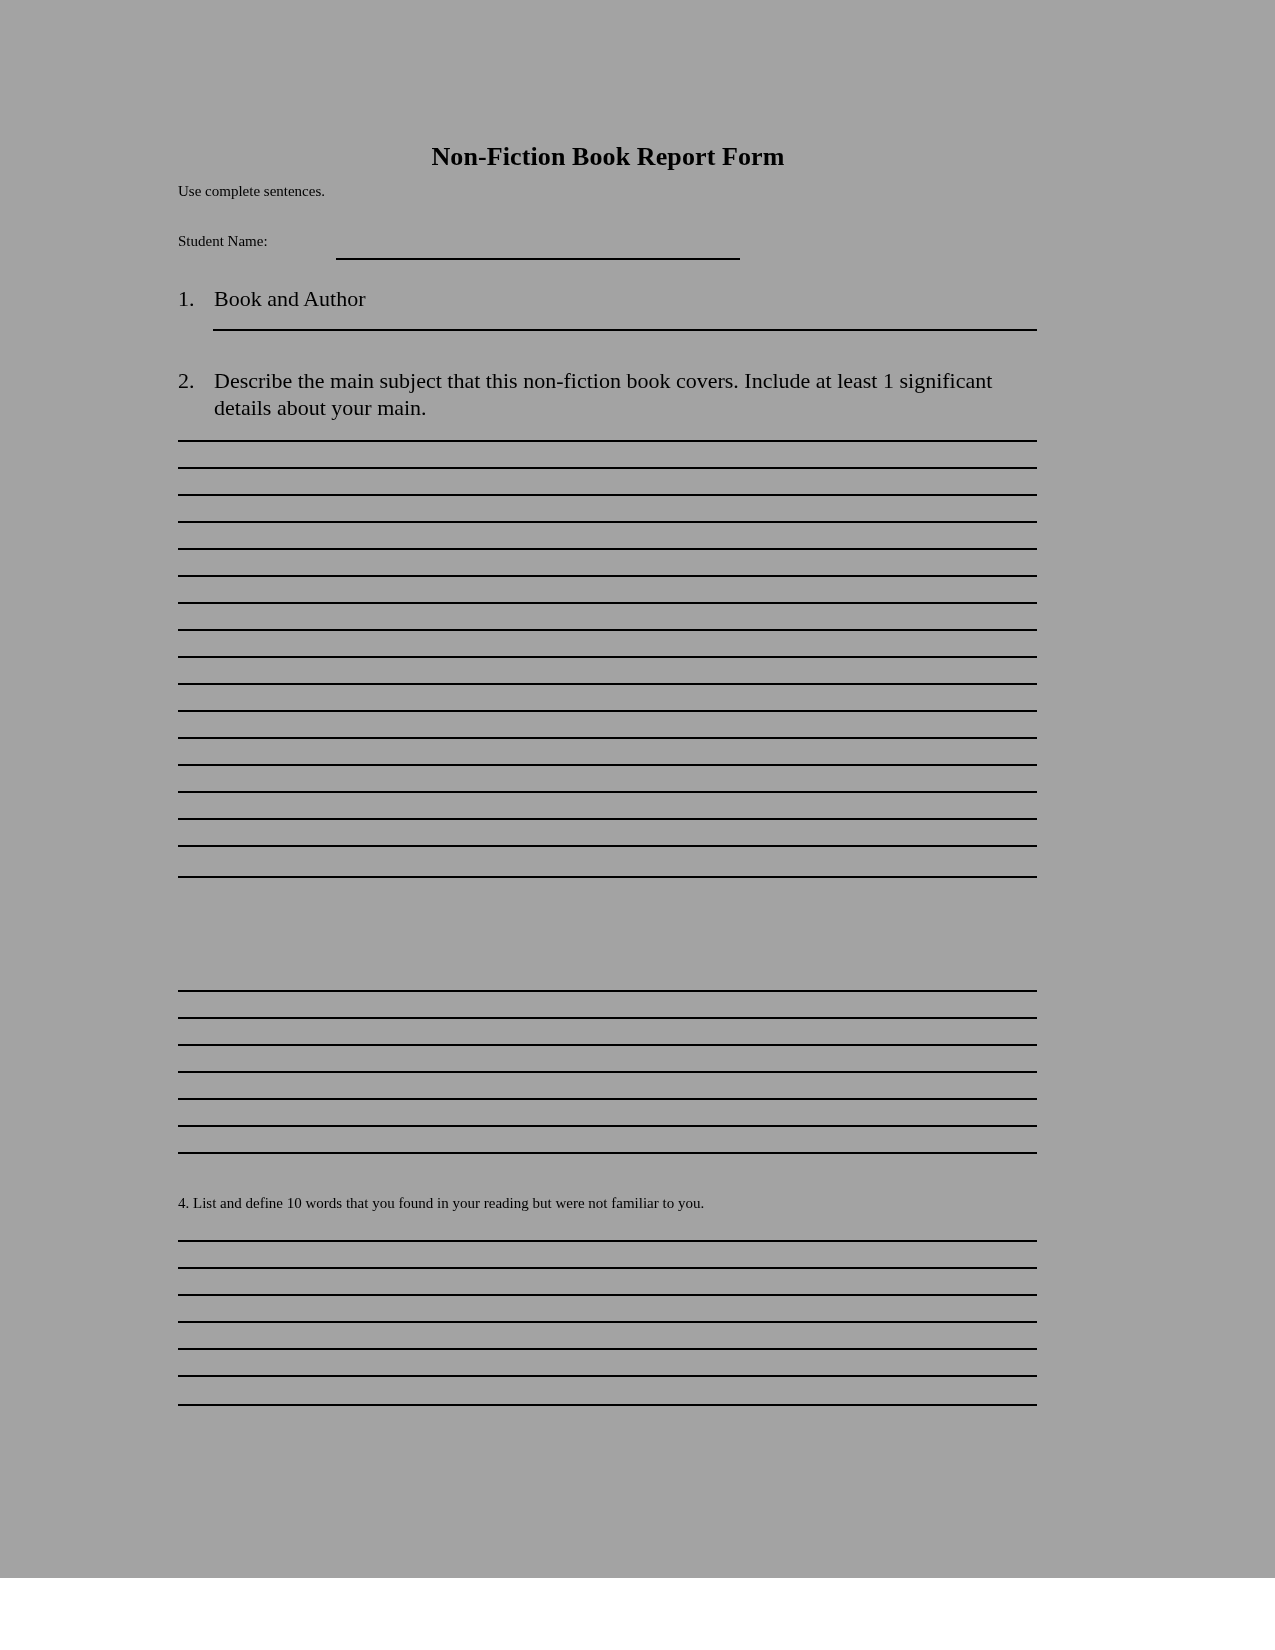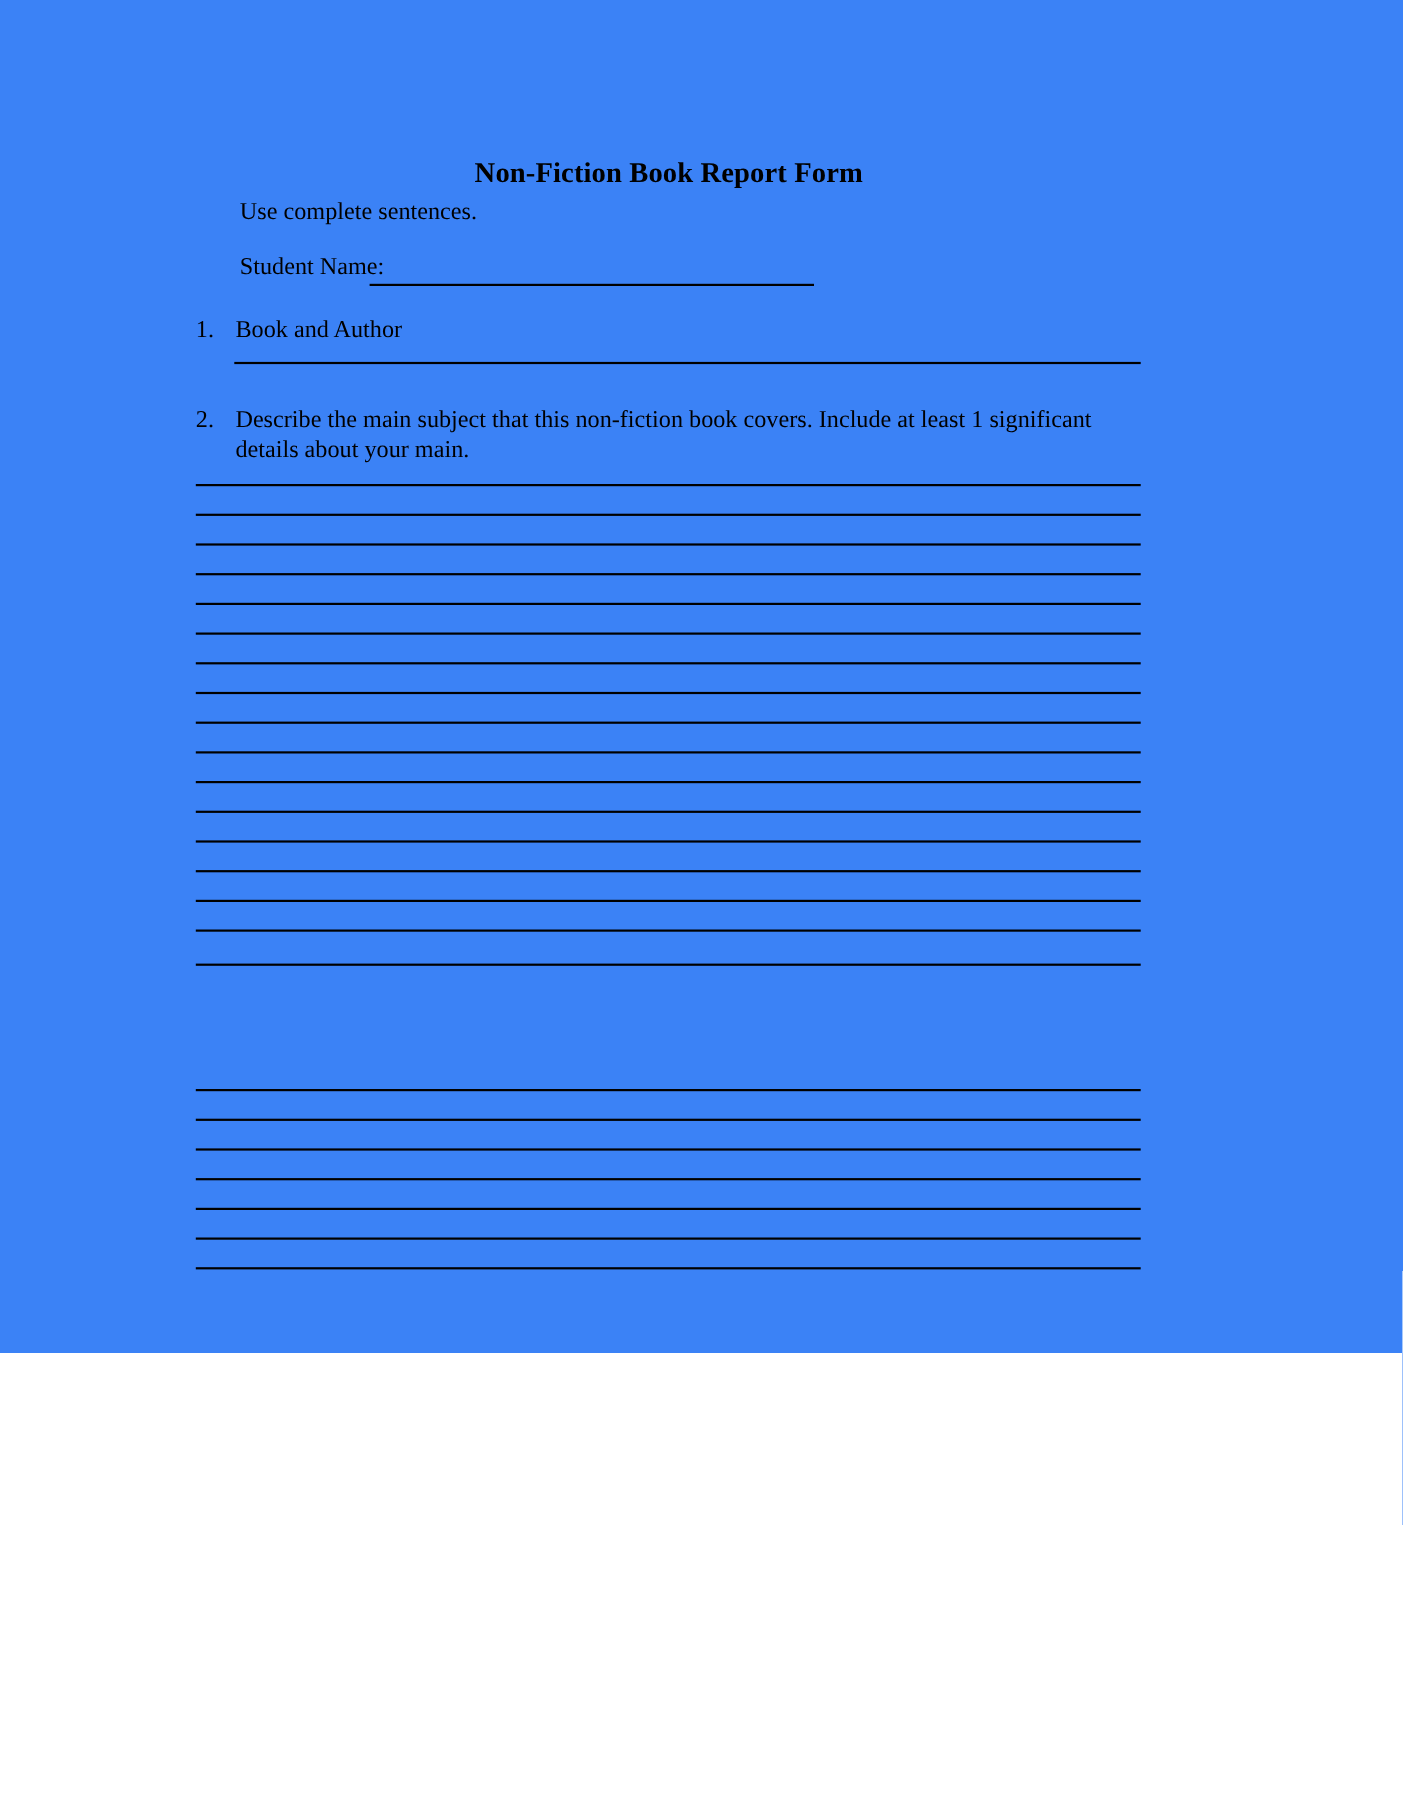--- a/index.html
+++ b/index.html
@@ -3,22 +3,22 @@
 <meta charset="utf-8">
 <style>
   html, body {
     margin: 0;
     padding: 0;
     background: #ffffff;
   }
   .page {
     position: relative;
     width: 1275px;
-    height: 1230px;
-    background: #3b82f6;
+    height: 1578px;
+    background: #a3a3a3;
     font-family: "Liberation Serif", "DejaVu Serif", serif;
     color: #000000;
     overflow: hidden;
   }
 
   
   .doc-title {
     position: absolute;
     left: 178px;
     top: 143px;
@@ -26,24 +26,23 @@
     text-align: center;
     font-size: 26px;
     font-weight: bold;
     letter-spacing: 0.1px;
     line-height: 1.1;
   }
 
   
   .tx {
     position: absolute;
-    font-size: 22px;
+    font-size: 15px;
     line-height: 27px;
     white-space: nowrap;
-    margin-left: 40px;
   }
 
   
   .numbered {
     position: absolute;
     left: 178px;
     width: 870px;
     font-size: 22px;
     line-height: 27px;
   }
@@ -117,20 +116,21 @@
 
 
   <div class="rule" style="left:178px; top:990px;  width:859px;"></div>
   <div class="rule" style="left:178px; top:1017px; width:859px;"></div>
   <div class="rule" style="left:178px; top:1044px; width:859px;"></div>
   <div class="rule" style="left:178px; top:1071px; width:859px;"></div>
   <div class="rule" style="left:178px; top:1098px; width:859px;"></div>
   <div class="rule" style="left:178px; top:1125px; width:859px;"></div>
   <div class="rule" style="left:178px; top:1152px; width:859px;"></div>
 
+  <div class="tx" style="left:178px; top:1190px;">4. List and define 10 words that you found in your reading but were not familiar to you.</div>
 
   <div class="rule" style="left:178px; top:1240px; width:859px;"></div>
   <div class="rule" style="left:178px; top:1267px; width:859px;"></div>
   <div class="rule" style="left:178px; top:1294px; width:859px;"></div>
   <div class="rule" style="left:178px; top:1321px; width:859px;"></div>
   <div class="rule" style="left:178px; top:1348px; width:859px;"></div>
   <div class="rule" style="left:178px; top:1375px; width:859px;"></div>
   <div class="rule" style="left:178px; top:1404px; width:859px;"></div>
 
 </div>

